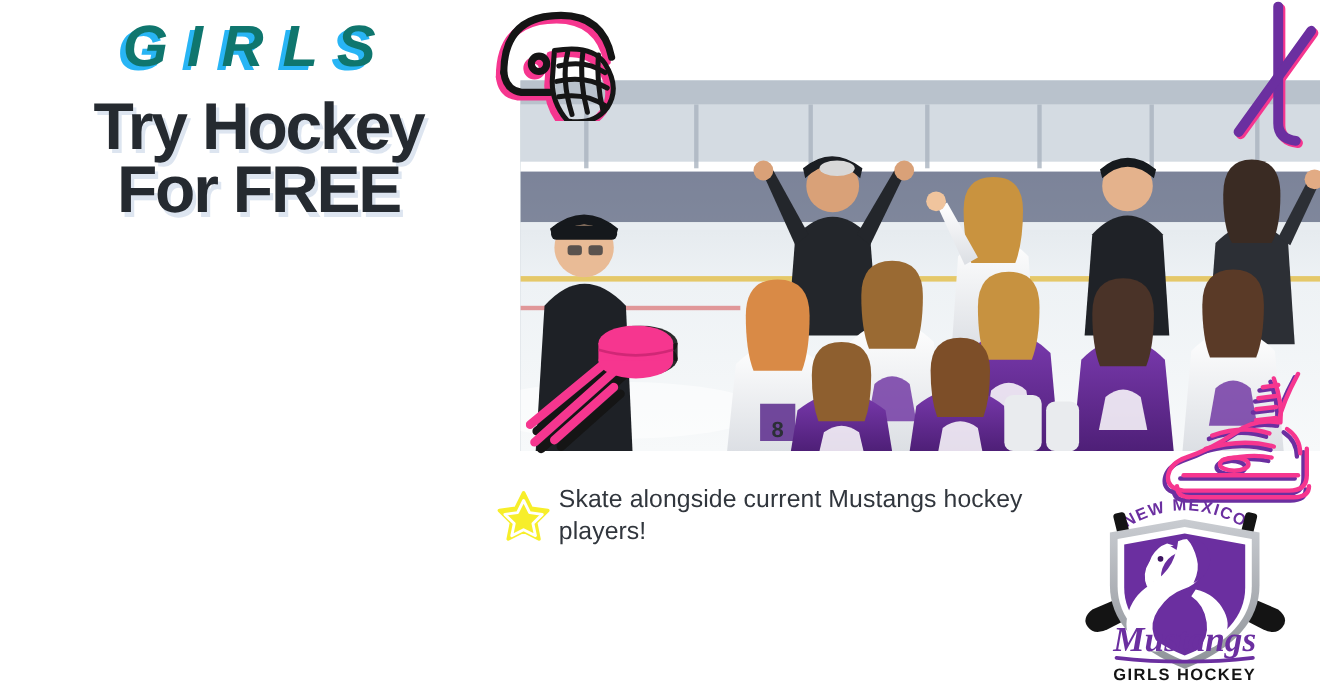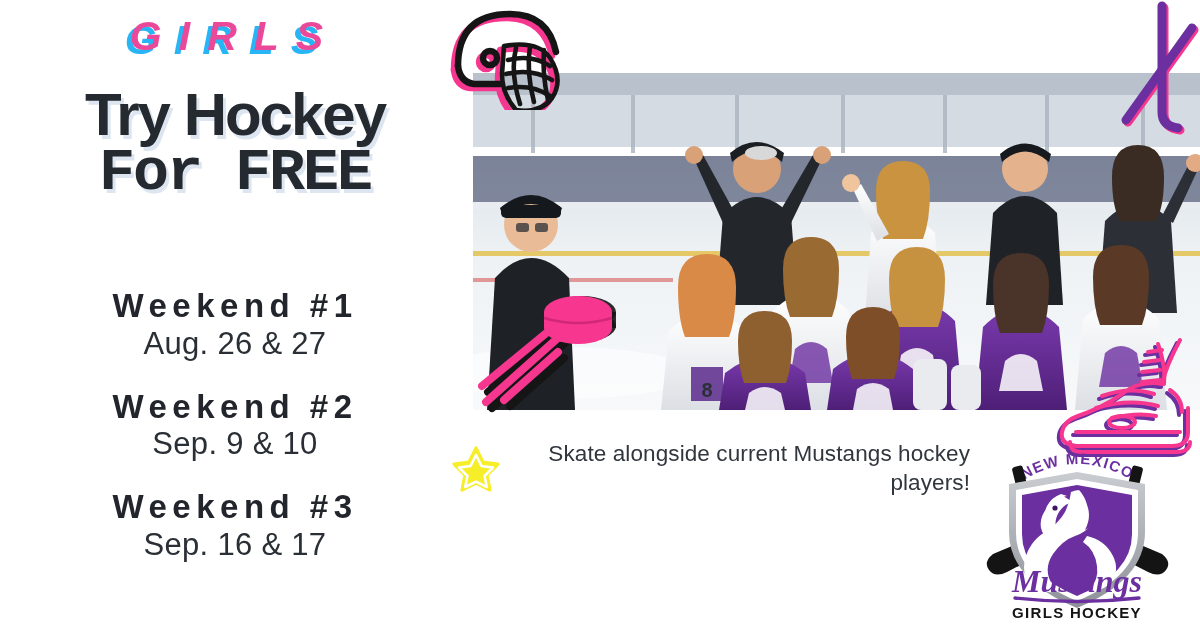--- a/index.html
+++ b/index.html
@@ -10,38 +10,38 @@
     overflow:hidden;
   }
   .poster{position:relative;width:1200px;height:628px;background:#fff;overflow:hidden;}
 
   
   .left-col{position:absolute;left:0;top:0;width:470px;height:628px;}
 
   .girls{
     position:absolute;left:0;top:16px;width:470px;
     text-align:center;
-    font-size:41px;font-weight:700;font-style:italic;
+    font-size:53px;font-weight:700;font-style:italic;
     letter-spacing:17px;
-    color:#ec4899;
+    color:#0f766e;
     text-shadow:-5px 4px 0 #28b5f5;
     line-height:1;
     font-family:"Liberation Sans", sans-serif;
   }
 
   .headline{
     position:absolute;left:0;top:86px;width:470px;
     text-align:center;
     color:#252a30;
     font-size:60px;font-weight:700;line-height:.97;
     letter-spacing:-2px;
     text-shadow:3px 4px 0 #dde5f0;
     font-family:"Liberation Sans", sans-serif;
   }
-  .headline .l2{display:block;font-family:Liberation Mono, monospace;}
+  .headline .l2{display:block;}
 
   .weekends{position:absolute;left:0;top:288px;width:470px;}
   .wk{margin-bottom:26px;text-align:center;}
   .wk-title{
     color:#22262c;font-size:33px;font-weight:700;
     letter-spacing:5.5px;line-height:1.12;
   }
   .wk-date{
     color:#2a2f36;font-size:31px;font-weight:400;
     letter-spacing:.3px;line-height:1.18;margin-top:1px;
@@ -57,21 +57,21 @@
 
   
   .decor{position:absolute;pointer-events:none;}
   .helmet{left:446px;top:2px;width:140px;height:108px;}
   .sticks-tr{left:1118px;top:0px;width:84px;height:142px;}
   .puck{left:478px;top:296px;width:140px;height:120px;}
   .skate{left:1052px;top:330px;width:150px;height:132px;}
 
   
   .bullets{position:absolute;left:450px;top:440px;width:520px;}
-  .bullet{display:flex;align-items:center;margin-bottom:18px;text-align:right;}
+  .bullet{display:flex;align-items:center;margin-bottom:18px;}
   .bullet .star{flex:0 0 52px;width:52px;height:52px;margin-right:6px;}
   .bullet .btxt{
     color:#31363d;font-size:22.5px;line-height:1.27;font-weight:400;
     letter-spacing:.1px;
   }
 
   
   .logo{position:absolute;left:975px;top:432px;width:205px;height:192px;}
   .logo svg{display:block;width:100%;height:100%;}
 </style>
@@ -82,34 +82,20 @@
 
   <div class="left-col">
 
     <div class="girls">GIRLS</div>
 
     <div class="headline">
       <span class="l1">Try Hockey</span>
       <span class="l2">For FREE</span>
     </div>
 
-    <div class="weekends">
-      <div class="wk">
-        <div class="wk-title">Weekend #1</div>
-        <div class="wk-date">Aug. 26 &amp; 27</div>
-      </div>
-      <div class="wk">
-        <div class="wk-title">Weekend #2</div>
-        <div class="wk-date">Sep. 9 &amp; 10</div>
-      </div>
-      <div class="wk">
-        <div class="wk-title">Weekend #3</div>
-        <div class="wk-date">Sep. 16 &amp; 17</div>
-      </div>
-    </div>
   </div>
 
   <div class="photo">
     <svg viewBox="0 0 727 337" preserveAspectRatio="none" aria-hidden="true">
       <defs>
         <linearGradient id="rinkBg" x1="0" y1="0" x2="0" y2="1">
           <stop offset="0%" stop-color="#c9d1da"></stop>
           <stop offset="28%" stop-color="#dfe5ea"></stop>
           <stop offset="55%" stop-color="#eef2f5"></stop>
           <stop offset="100%" stop-color="#f7f9fa"></stop>

